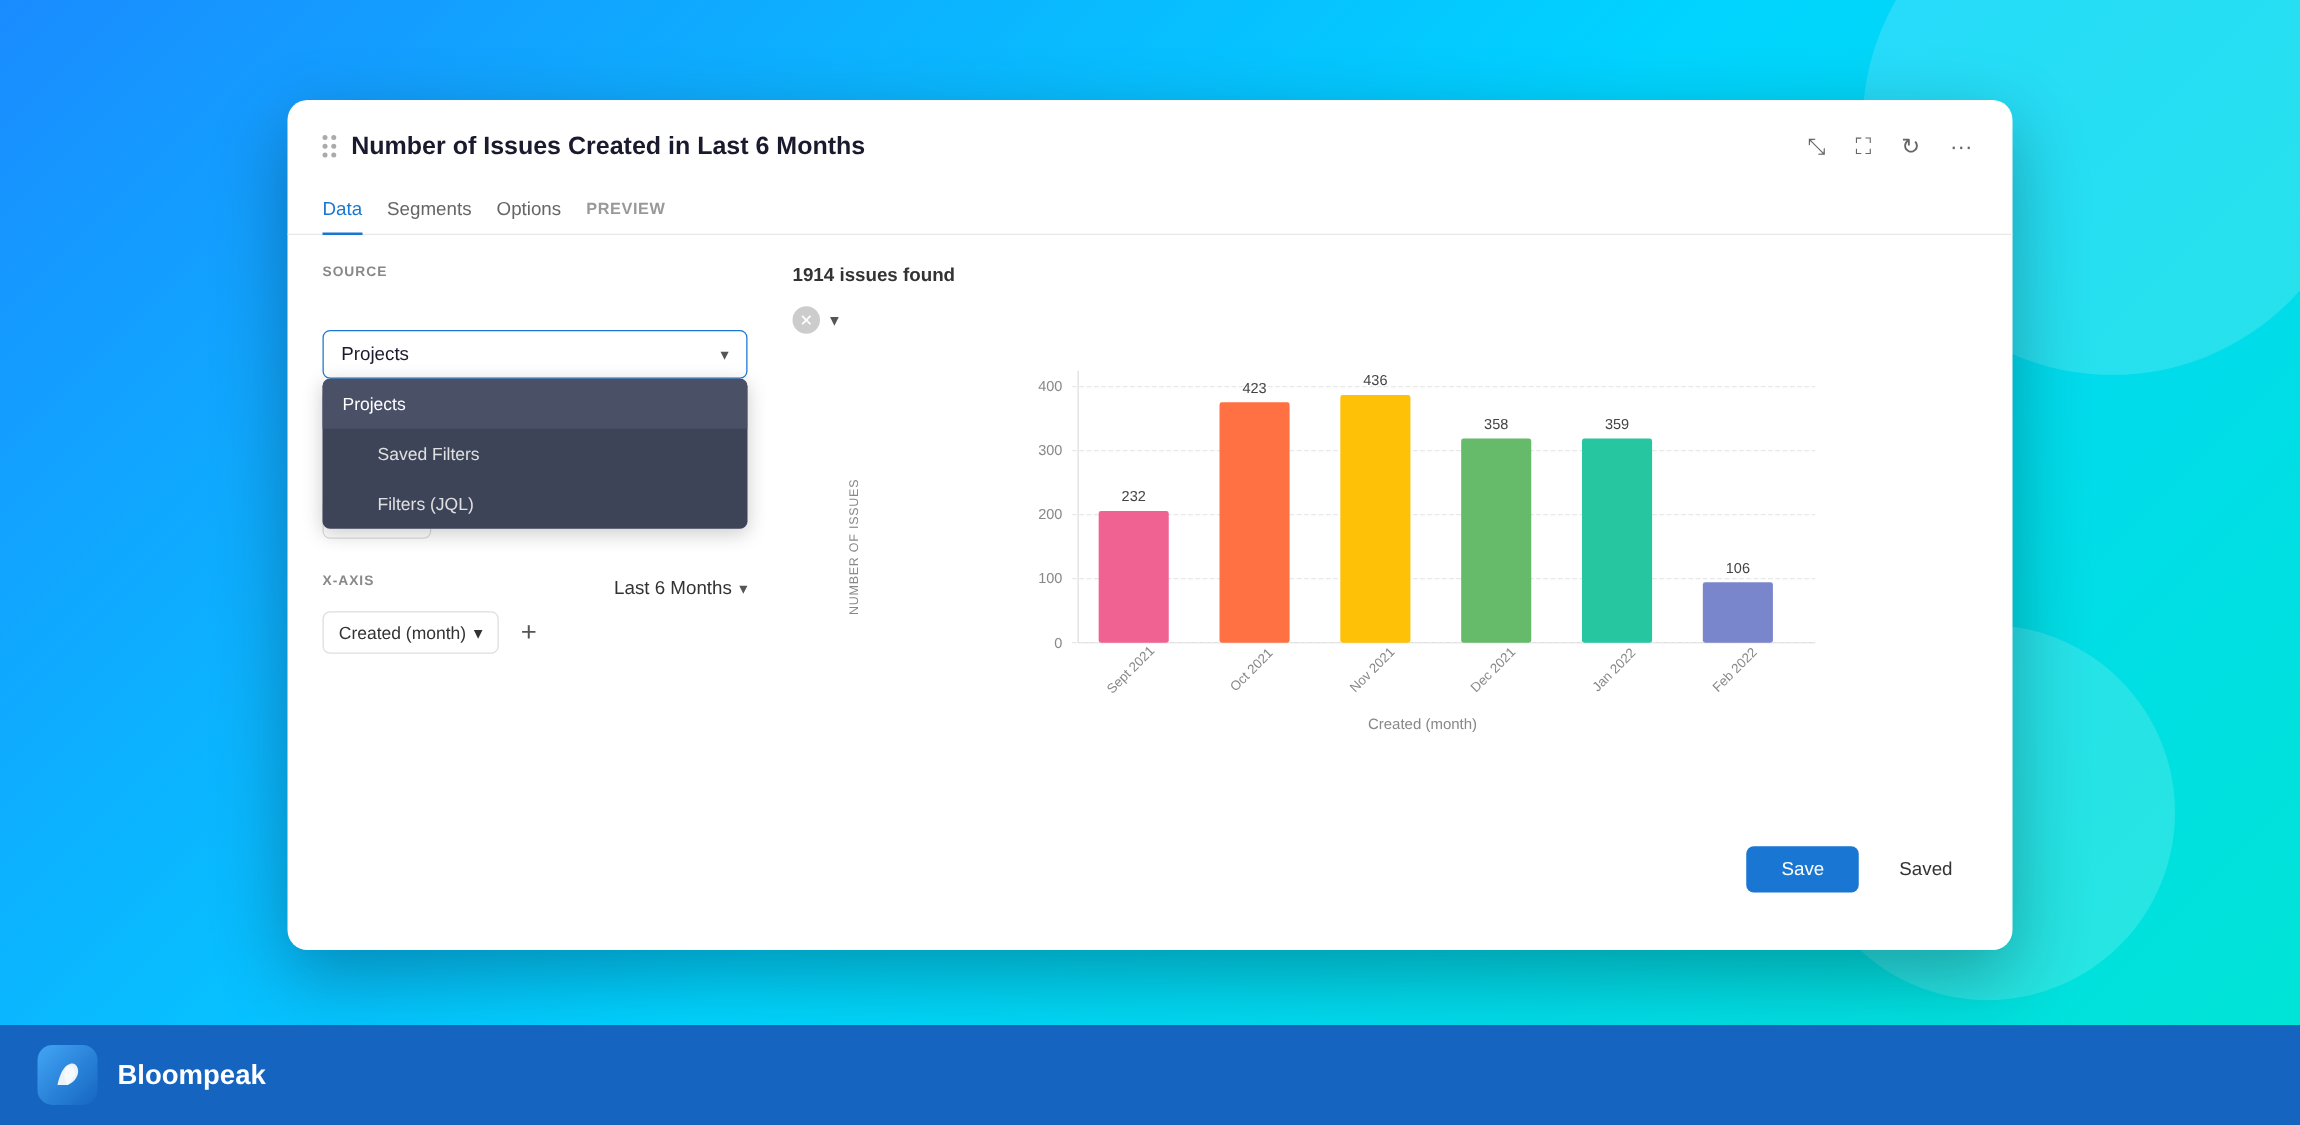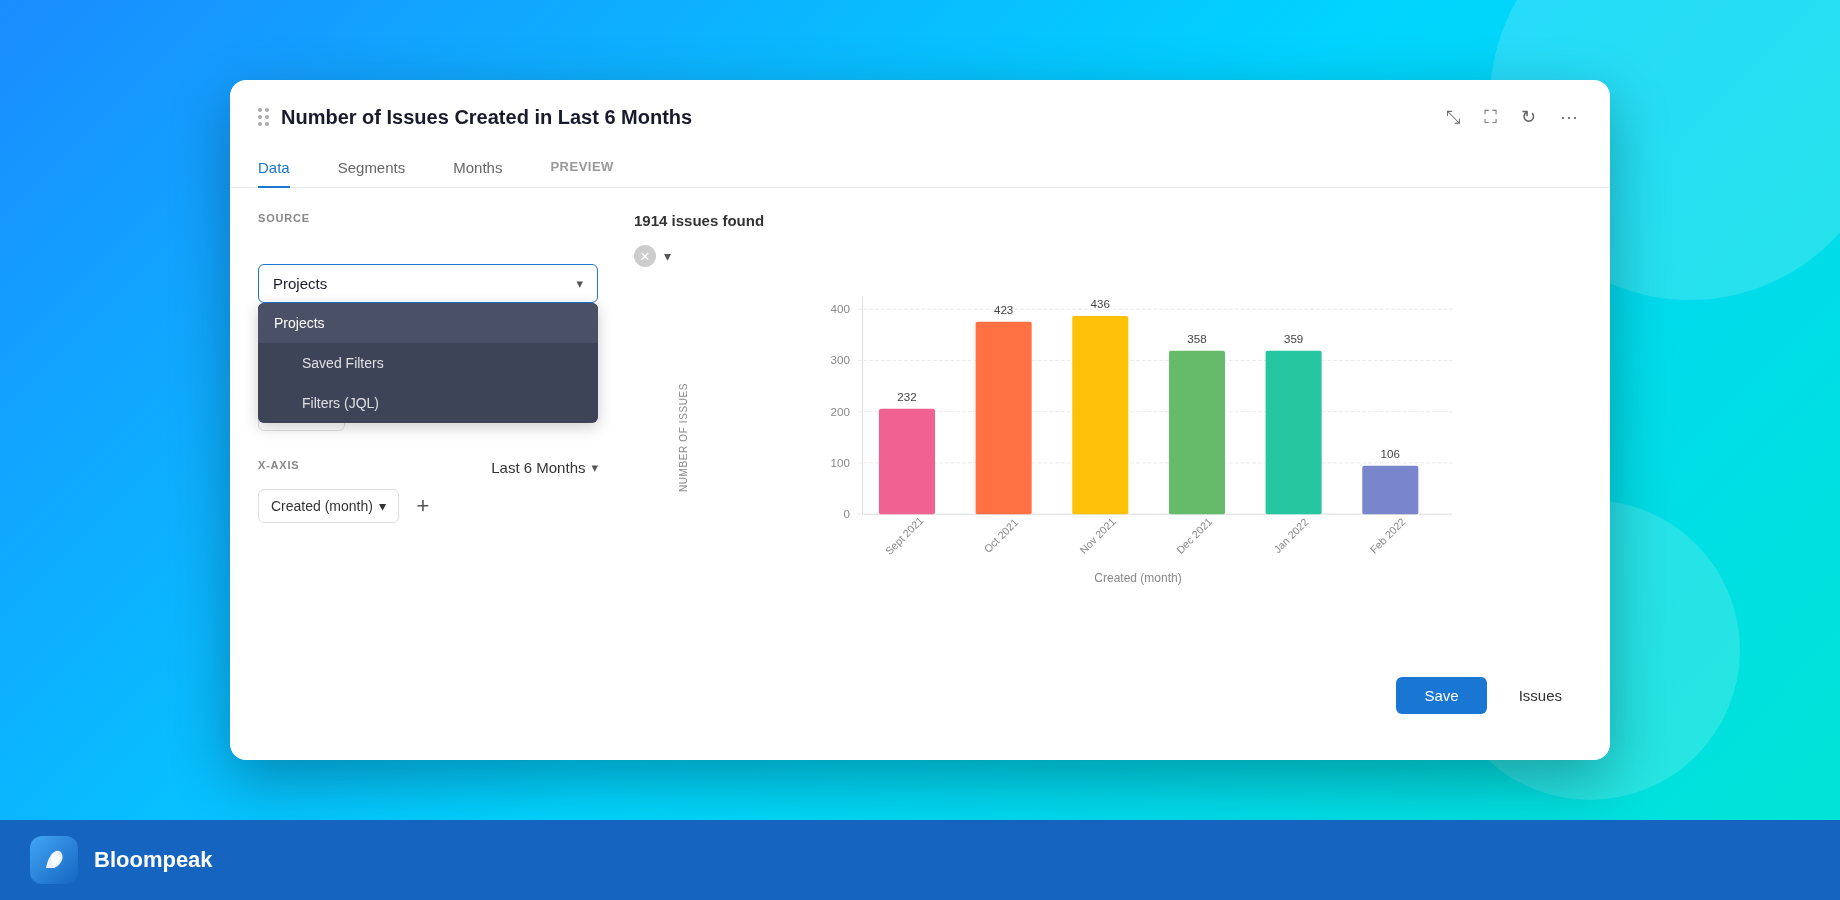--- a/index.html
+++ b/index.html
@@ -89,21 +89,21 @@
     .modal-action-btn {
       background: none; border: none; cursor: pointer;
       color: #666; font-size: 18px; padding: 4px;
     }
 
     .tabs {
       display: flex;
       padding: 0 28px;
       border-bottom: 1px solid #e8e8e8;
       margin-top: 16px;
-      gap: 48px;
+      gap: 20px;
     }
     .tab {
       padding: 10px 0;
       font-size: 15px;
       color: #666;
       cursor: pointer;
       border-bottom: 2px solid transparent;
       position: relative;
       top: 1px;
     }
@@ -351,21 +351,21 @@
       <button class="modal-action-btn">⤡</button>
       <button class="modal-action-btn">⛶</button>
       <button class="modal-action-btn">↻</button>
       <button class="modal-action-btn">···</button>
     </div>
   </div>
 
   <div class="tabs">
     <div class="tab active">Data</div>
     <div class="tab">Segments</div>
-    <div class="tab">Months</div>
+    <div class="tab">Options</div>
     <div class="tab tab-preview">PREVIEW</div>
   </div>
 
   <div class="modal-body">
 
     <div class="left-panel">
 
       <div class="section-label">SOURCE</div>
       <div class="source-dropdown">
         <button class="dropdown-btn">
@@ -407,21 +407,21 @@
         <div class="yaxis-row">
           <div class="mini-dropdown">
             <span>Number</span>
             <span class="arrow">▾</span>
           </div>
           <span class="axis-label-text">of issues</span>
         </div>
       </div>
 
       <div class="xaxis-section">
-        <div style="display:flex; align-items:flex-start; justify-content:space-between;">
+        <div style="display:flex; align-items:center; justify-content:space-between;">
           <div class="section-label">X-AXIS</div>
           <button class="last6-btn">
             <span>Last 6 Months</span>
             <span class="arrow">▾</span>
           </button>
         </div>
         <div class="xaxis-value-row">
           <div class="xaxis-dropdown">
             <span>Created (month)</span>
             <span class="arrow">▾</span>
@@ -486,21 +486,21 @@
           <text x="601" y="177" text-anchor="middle" font-size="12" fill="#444">106</text>
           <text x="601" y="260" text-anchor="middle" font-size="11" fill="#888" transform="rotate(-45, 601, 260)">Feb 2022</text>
         </svg>
         <div style="text-align:center; font-size:12px; color:#888; margin-top:-10px;">Created (month)</div>
       </div>
     </div>
   </div>
 
   <div class="modal-footer">
     <button class="btn-save">Save</button>
-    <button class="btn-cancel">Issues</button>
+    <button class="btn-cancel">Saved</button>
   </div>
 </div>
 
 <div class="bottom-bar">
   <div class="logo-icon">
     <svg width="28" height="28" viewBox="0 0 28 28">
       <path d="M6 22 C6 22 8 10 14 6 C20 2 24 8 22 14 C20 20 14 22 14 22 Z" fill="white" opacity="0.9"></path>
       <path d="M14 22 C14 22 10 16 12 10 C14 4 20 6 20 14 Z" fill="white" opacity="0.6"></path>
     </svg>
   </div>

